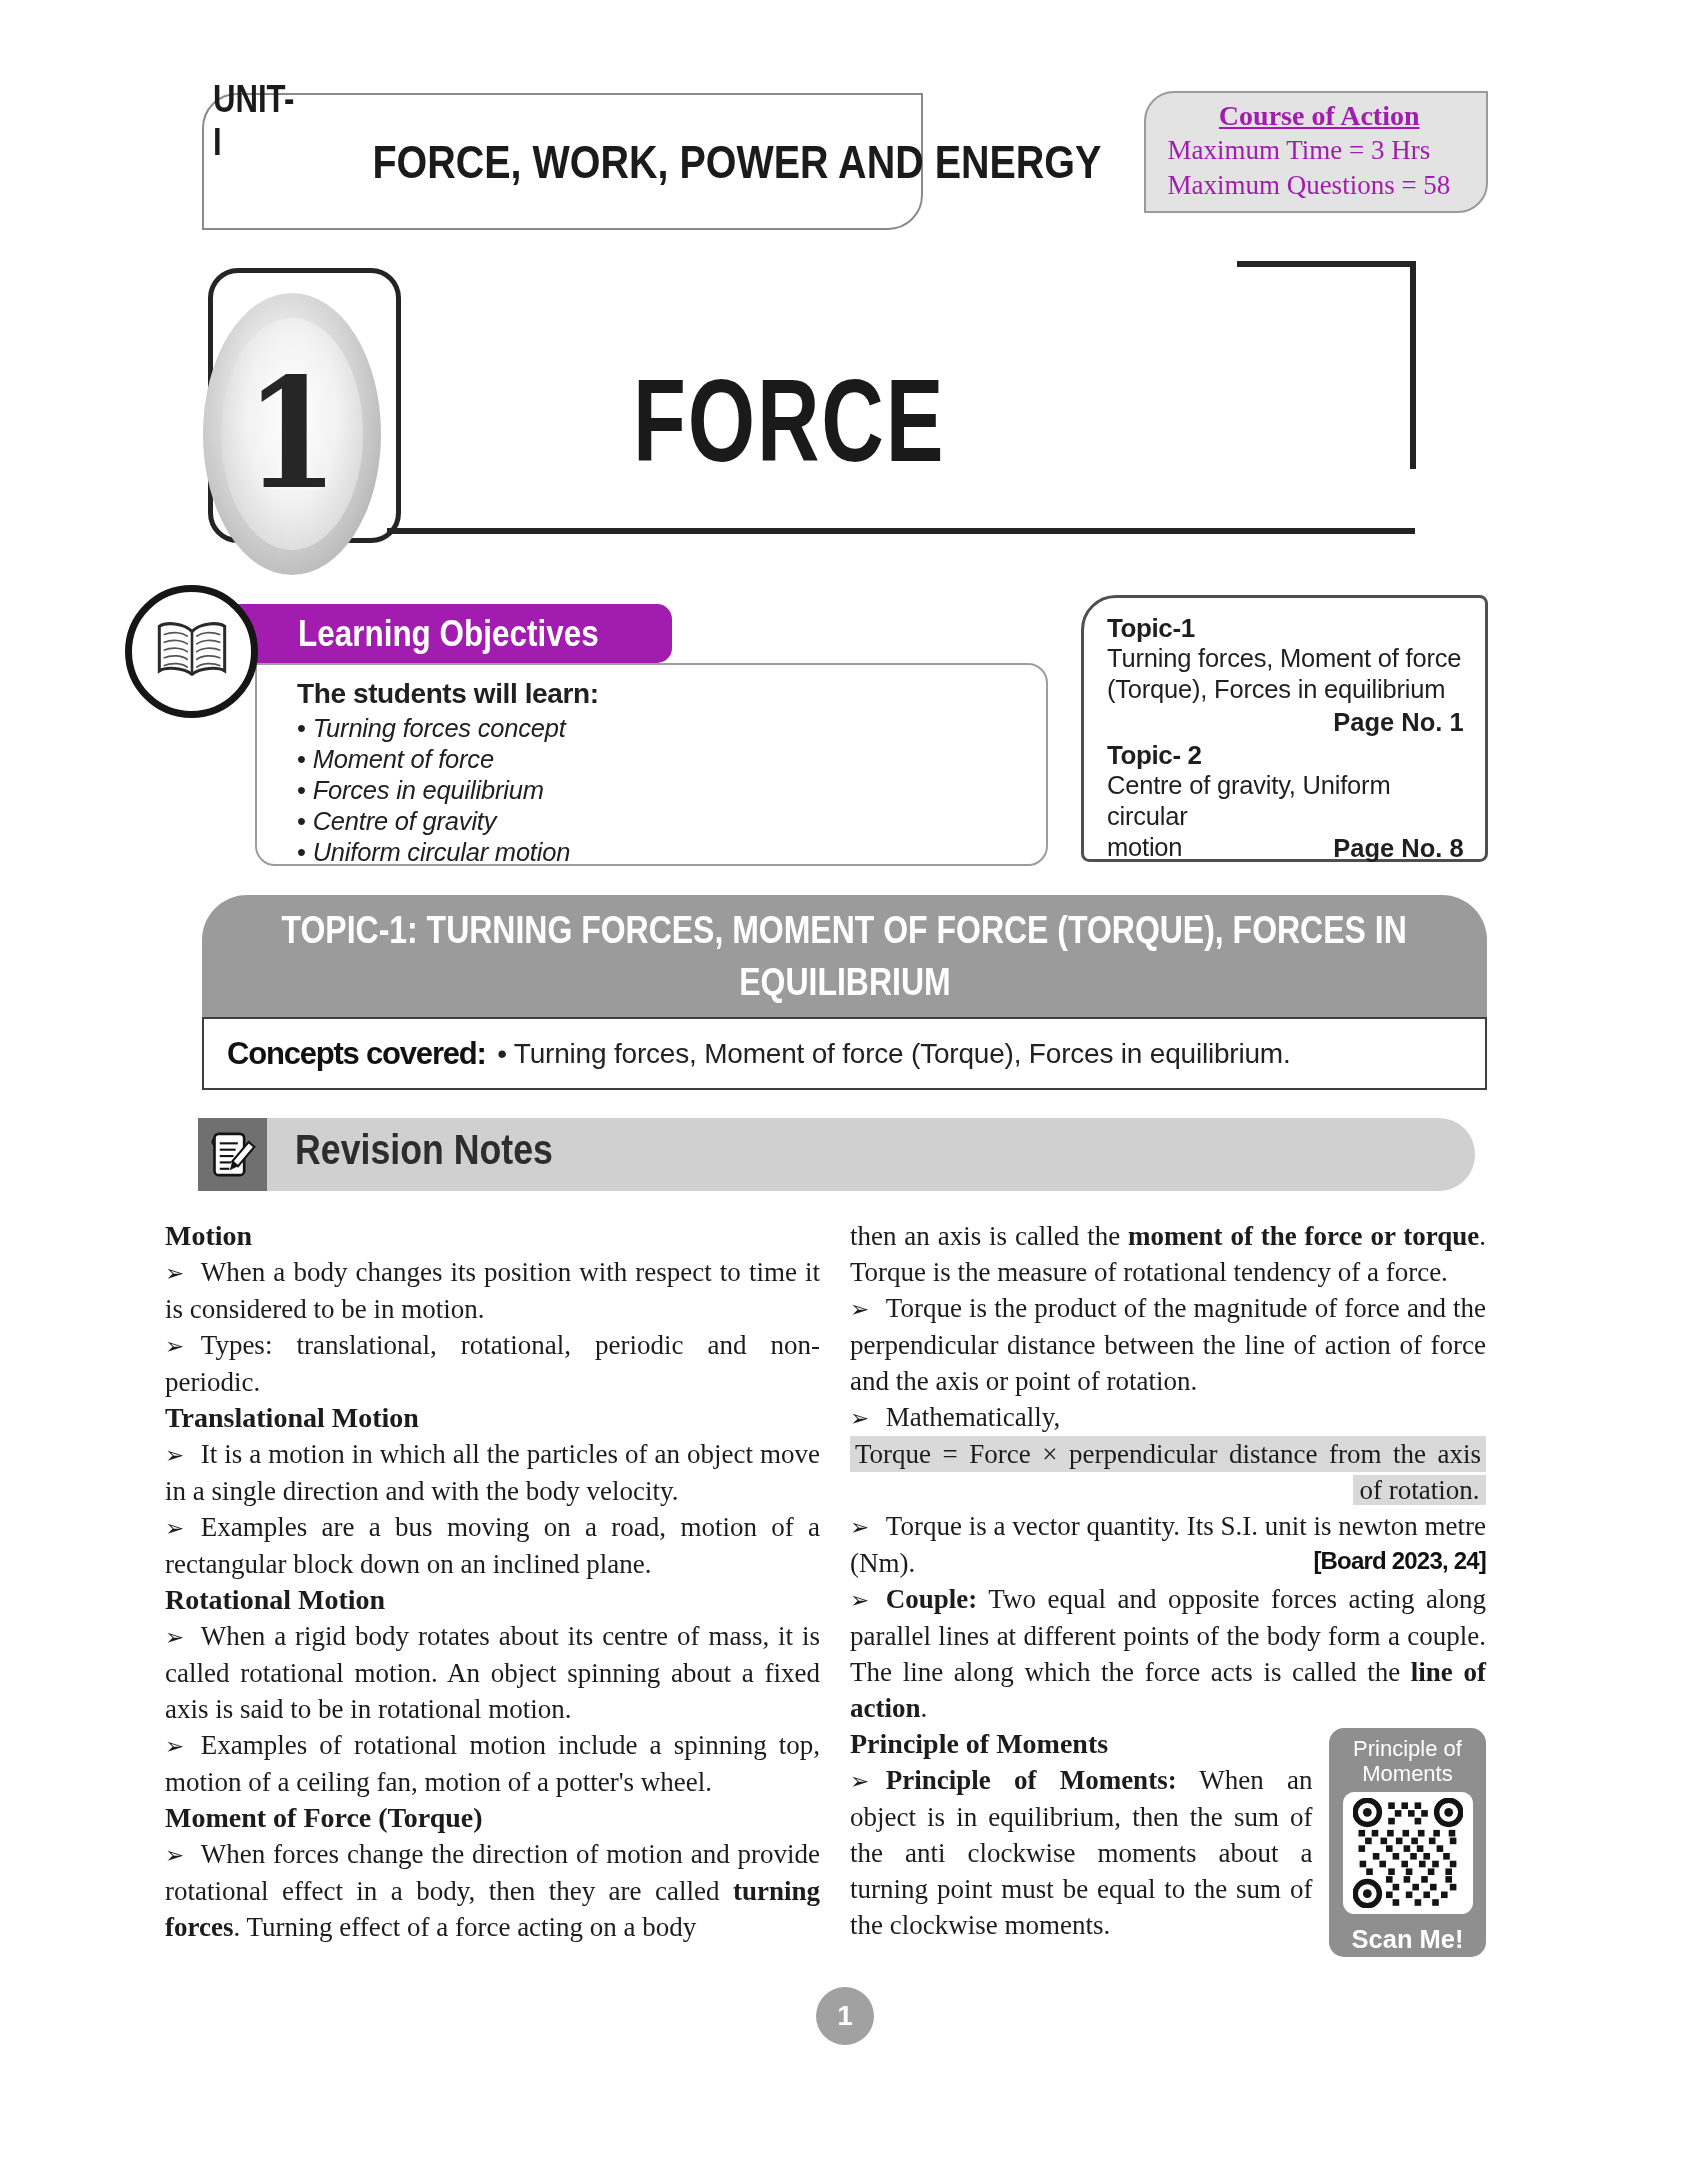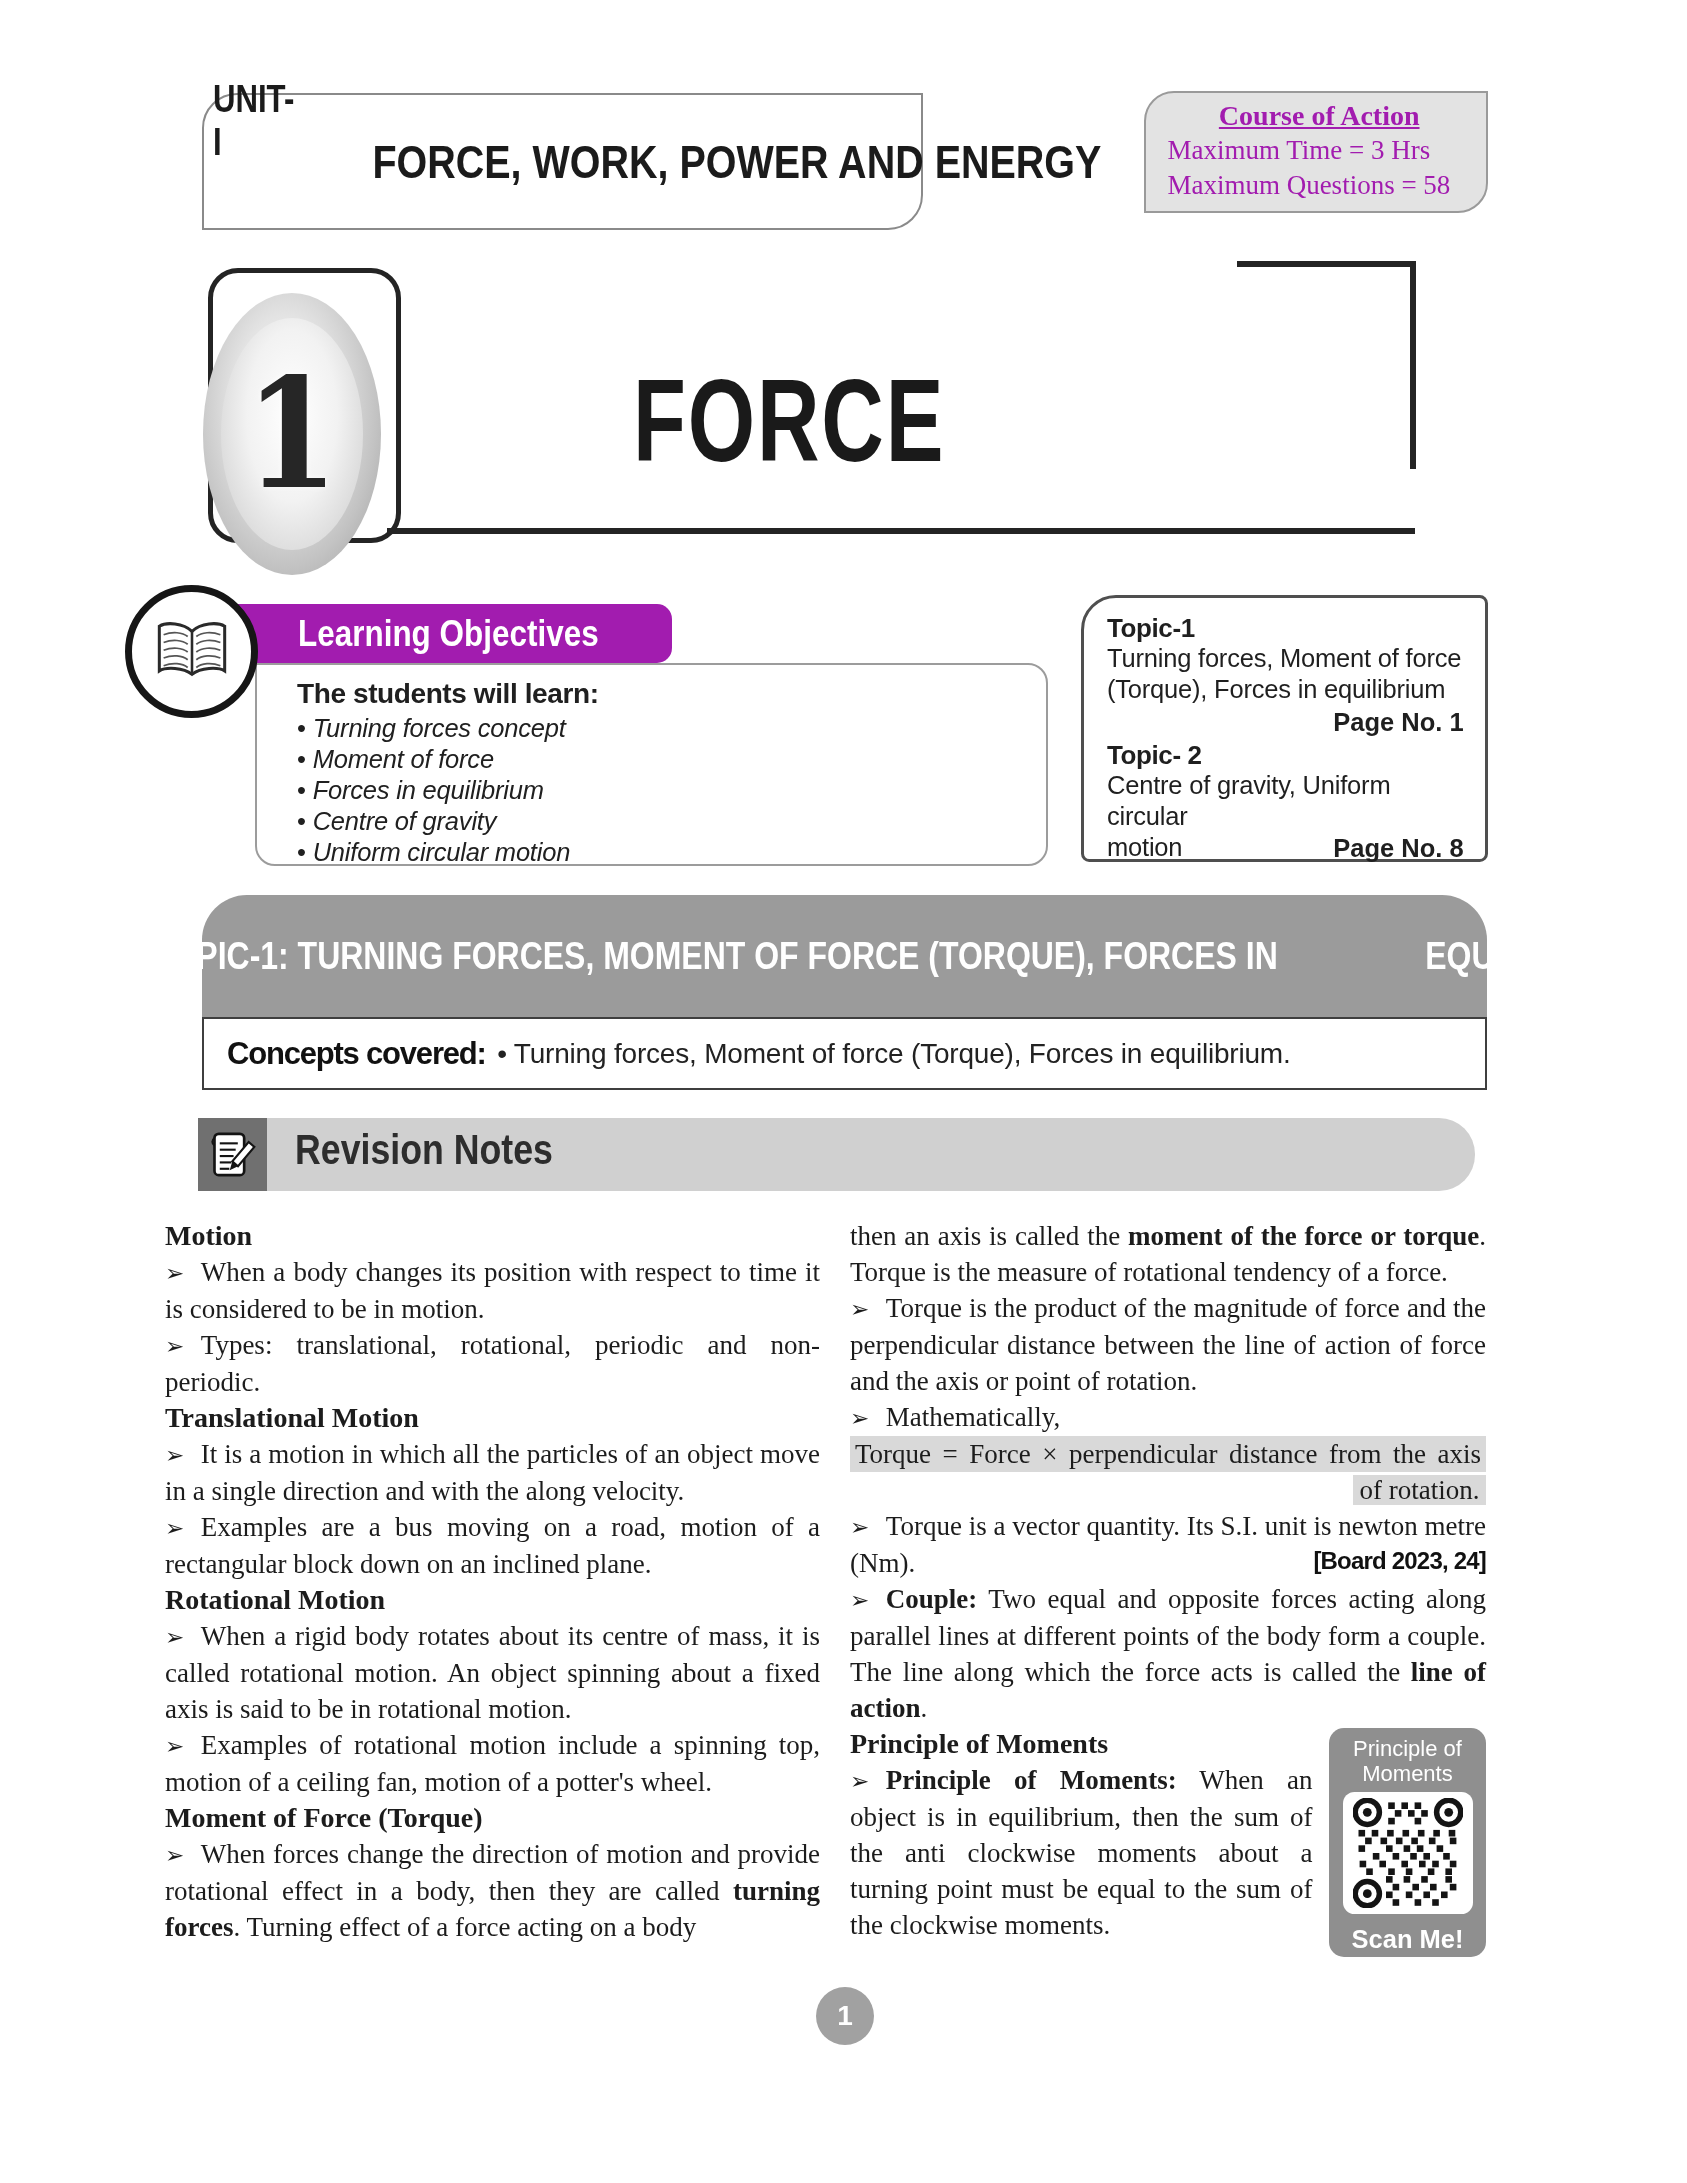--- a/index.html
+++ b/index.html
@@ -67,21 +67,21 @@
               border:3.3px solid #4f4f4f;border-radius:35px 8.2px 8.2px 8.2px;box-sizing:border-box;
               padding:15px 21.4px 0 23px;font-family:"Liberation Sans",sans-serif;color:#1f1f1f;}
   .t-label{font-weight:bold;font-size:26px;line-height:30px;letter-spacing:-0.4px;}
   .t-desc{font-size:25.5px;line-height:31px;letter-spacing:-0.2px;}
   .t-page{font-weight:bold;font-size:25.5px;text-align:right;line-height:35px;}
   .t-row{display:flex;justify-content:space-between;font-size:25.5px;line-height:33px;}
   .t-row .t-page{line-height:33px;}
 
   
   .topic-banner{position:absolute;left:202px;top:895px;width:1285px;height:122px;background:#9b9b9b;
-                border-radius:45px 45px 0 0;display:flex;flex-direction:row;align-items:center;
+                border-radius:45px 45px 0 0;display:flex;flex-direction:column;align-items:center;
                 justify-content:center;}
   .topic-banner div{font-family:"Liberation Sans",sans-serif;font-weight:bold;font-size:39px;
                     line-height:52px;color:#ffffff;white-space:nowrap;transform:scaleX(0.82);}
   .concepts-box{position:absolute;left:202px;top:1017px;width:1285px;height:73px;background:#fff;
                 border:2.5px solid #3f3f3f;box-sizing:border-box;display:flex;align-items:center;
                 padding-left:23px;}
   .concepts-label{font-family:"Liberation Sans",sans-serif;font-weight:bold;font-size:31px;
                   letter-spacing:-1.2px;color:#111;}
   .concepts-text{font-family:"Liberation Sans",sans-serif;font-size:28px;color:#222;margin-left:11.5px;
                  letter-spacing:-0.2px;}
@@ -229,21 +229,21 @@
       </g>
     </svg>
   </div>
   <div class="rev-title">Revision Notes</div>
 
   <div class="col col-left" id="col-left">
       <h3 class="bh">Motion</h3>
       <p class="bp"><span class="m">➢</span><span>When a body changes its position with respect to time it is considered to be in motion.</span></p>
       <p class="bp"><span class="m">➢</span><span>Types: translational, rotational, periodic and non-periodic.</span></p>
       <h3 class="bh">Translational Motion</h3>
-      <p class="bp"><span class="m">➢</span><span>It is a motion in which all the particles of an object move in a single direction and with the along velocity.</span></p>
+      <p class="bp"><span class="m">➢</span><span>It is a motion in which all the particles of an object move in a single direction and with the body velocity.</span></p>
       <p class="bp"><span class="m">➢</span><span>Examples are a bus moving on a road, motion of a rectangular block down on an inclined plane.</span></p>
       <h3 class="bh">Rotational Motion</h3>
       <p class="bp"><span class="m">➢</span><span>When a rigid body rotates about its centre of mass, it is called rotational motion. An object spinning about a fixed axis is said to be in rotational motion.</span></p>
       <p class="bp"><span class="m">➢</span><span>Examples of rotational motion include a spinning top, motion of a ceiling fan, motion of a potter's wheel.</span></p>
       <h3 class="bh">Moment of Force (Torque)</h3>
       <p class="bp"><span class="m">➢</span><span>When forces change the direction of motion and provide rotational effect in a body, then they are called </span><span class="b">turning forces</span><span>. Turning effect of a force acting on a body</span></p>
     </div>
   <div class="col col-right" id="col-right">
       <p class="bp"><span>then an axis is called the </span><span class="b">moment of the force or torque</span><span>. Torque is the measure of rotational tendency of a force.</span></p>
       <p class="bp"><span class="m">➢</span><span>Torque is the product of the magnitude of force and the perpendicular distance between the line of action of force and the axis or point of rotation.</span></p>

